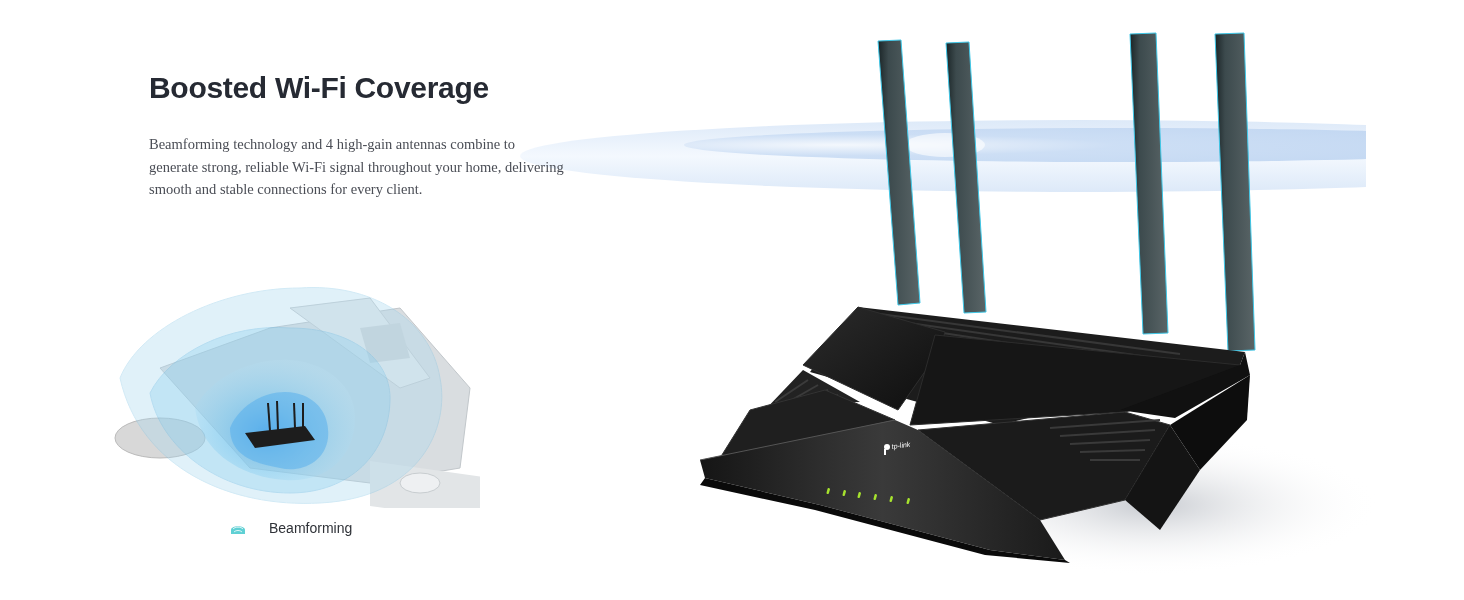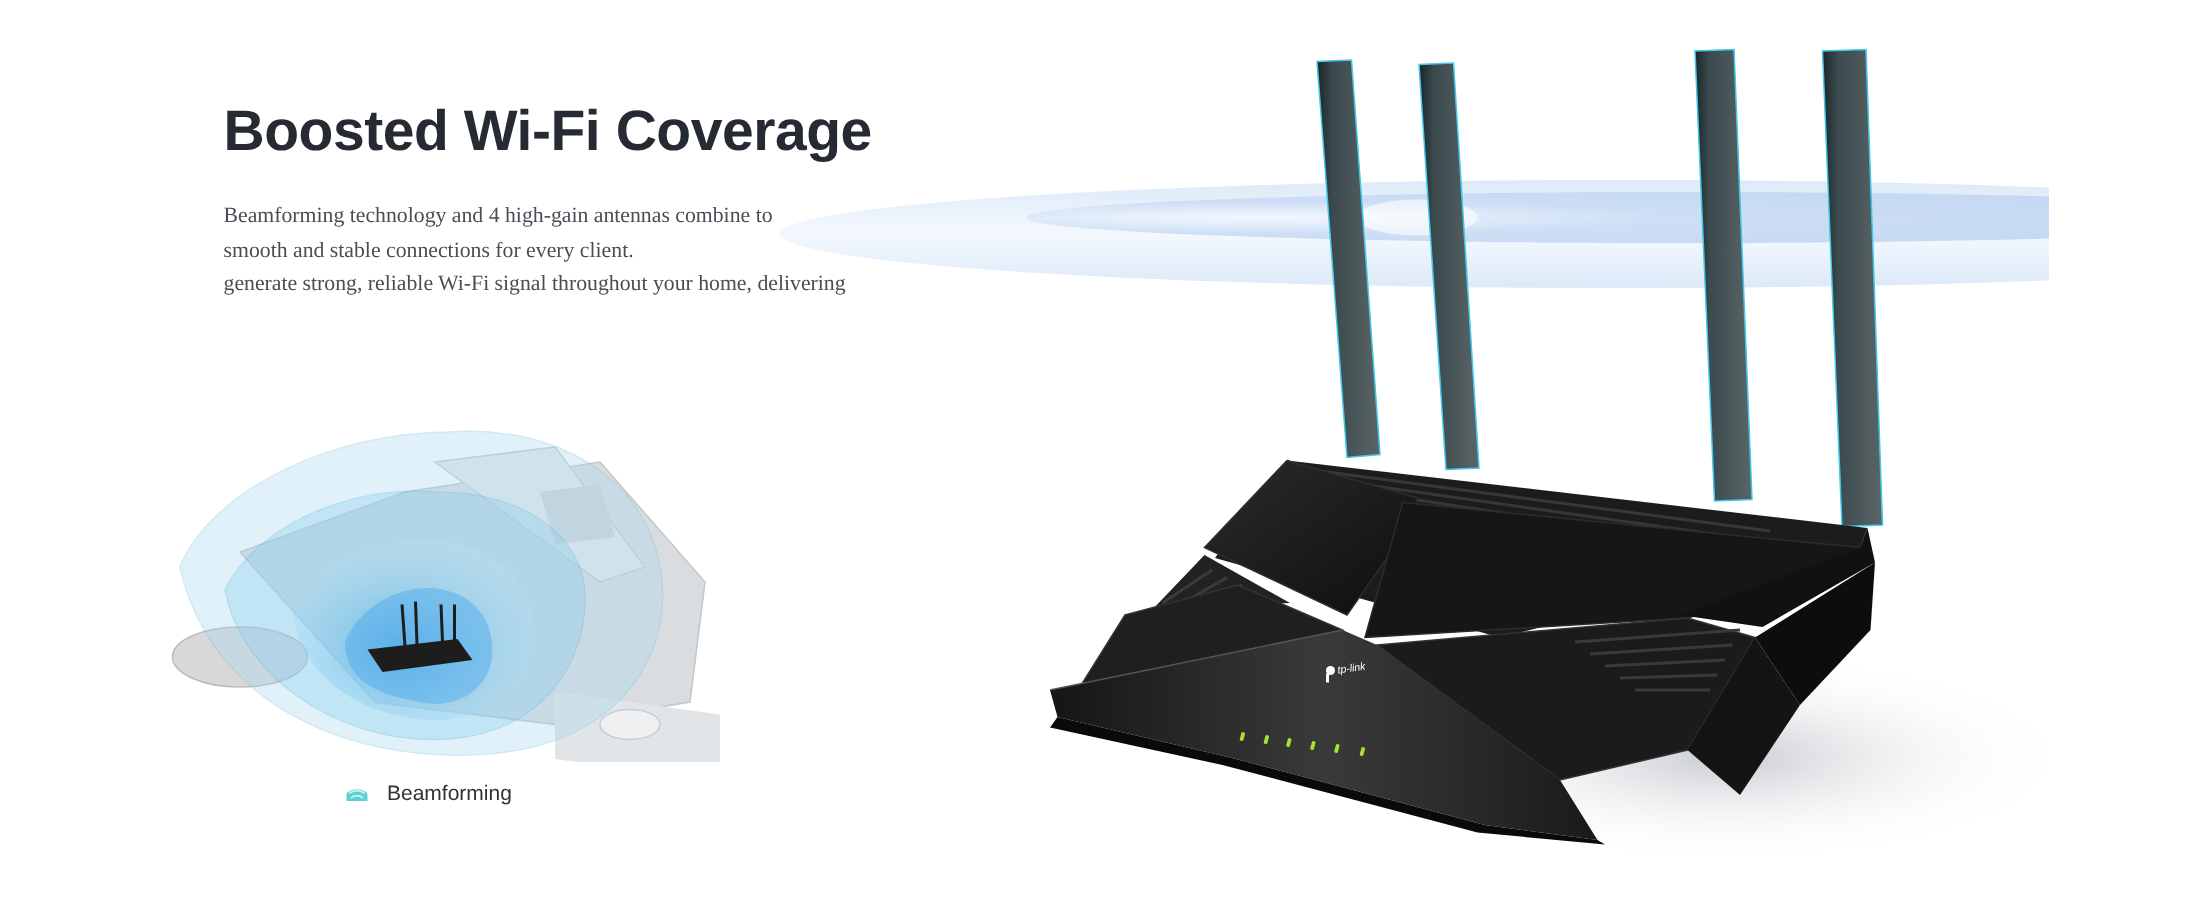--- a/index.html
+++ b/index.html
@@ -3,39 +3,39 @@
   <meta charset="utf-8">
   <style>
     html, body { margin: 0; padding: 0; background: #ffffff; }
     body { width: 1464px; height: 600px; position: relative; overflow: hidden;
            font-family: "Liberation Sans", sans-serif; }
     .stage { position: absolute; left: 0; top: 0; width: 1464px; height: 600px; }
 
     
     .headline { position: absolute; left: 149px; top: 66px; margin: 0;
                 font-family: "Liberation Sans", sans-serif; font-weight: 700;
-                font-size: 38px; letter-spacing: -0.3px; color: #262a33; line-height: 44px;
+                font-size: 30px; letter-spacing: -0.3px; color: #262a33; line-height: 44px;
                 z-index: 5; white-space: nowrap; }
     .body-copy { position: absolute; left: 149px; top: 133px; width: 480px; margin: 0;
                  font-family: Liberation Serif, serif; font-size: 14.5px;
                  line-height: 22.5px; color: #4a4d55; z-index: 5; }
     .body-copy span { display: block; white-space: nowrap; }
 
     
     .beam-svg { position: absolute; left: 0; top: 0; z-index: 1; }
 
     
     .router-svg { position: absolute; left: 0; top: 0; z-index: 2; }
 
     
     .house-svg { position: absolute; left: 100px; top: 268px; z-index: 2; }
 
     
     .legend { position: absolute; left: 230px; top: 520px; display: flex; align-items: center;
-              gap: 12px; z-index: 5; }
+              gap: 23px; z-index: 5; }
     .legend-icon { width: 16px; height: 14px; display: inline-block; }
     .legend-label { font-family: "Liberation Sans", sans-serif; font-size: 14px; color: #2f3238; }
   </style>
 </head>
 <body>
 
 <div class="stage">
 
   <svg class="beam-svg" width="1464" height="600">
     <defs>
@@ -175,22 +175,22 @@
     <line x1="170" y1="163" x2="168" y2="135" stroke="#1d1d1d" stroke-width="2"></line>
     <line x1="178" y1="162" x2="177" y2="133" stroke="#1d1d1d" stroke-width="2"></line>
     <line x1="195" y1="160" x2="194" y2="135" stroke="#1d1d1d" stroke-width="2"></line>
     <line x1="203" y1="159" x2="203" y2="135" stroke="#1d1d1d" stroke-width="2"></line>
   </svg>
 
   <h1 class="headline">Boosted Wi-Fi Coverage</h1>
 
   <p class="body-copy">
     <span>Beamforming technology and 4 high-gain antennas combine to</span>
+    <span>generate strong, reliable Wi-Fi signal throughout your home, delivering</span>
     <span>smooth and stable connections for every client.</span>
-    <span>generate strong, reliable Wi-Fi signal throughout your home, delivering</span>
   </p>
 
   <div class="legend">
     <svg class="legend-icon" viewBox="0 0 16 14">
       <path d="M1,9 C1,4 15,4 15,9 L15,13 L1,13 Z" fill="#5fd0d4"></path>
       <path d="M3,8 C5,5.5 11,5.5 13,8" stroke="#ffffff" stroke-width="1" fill="none" opacity="0.8"></path>
       <path d="M4,11 C6,9 10,9 12,11" stroke="#ffffff" stroke-width="1" fill="none" opacity="0.8"></path>
     </svg>
     <span class="legend-label">Beamforming</span>
   </div>

